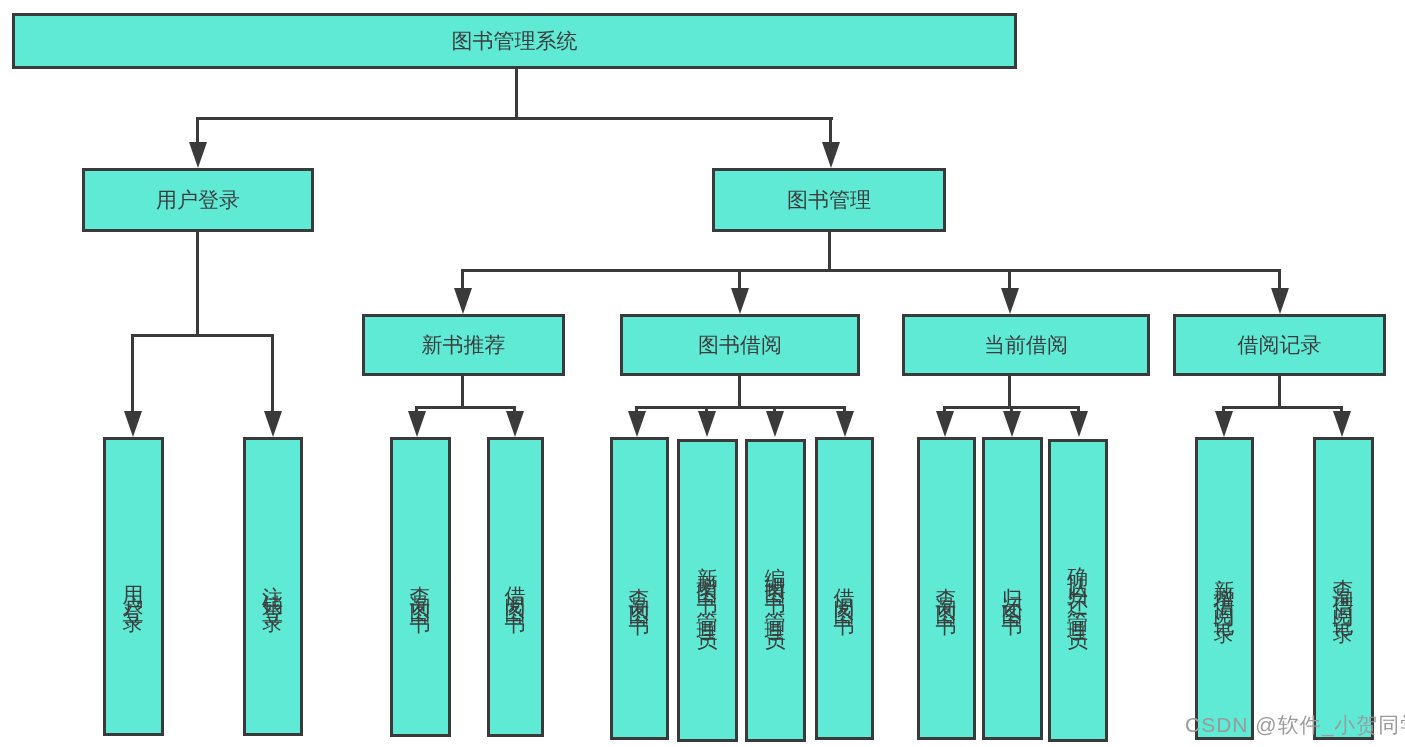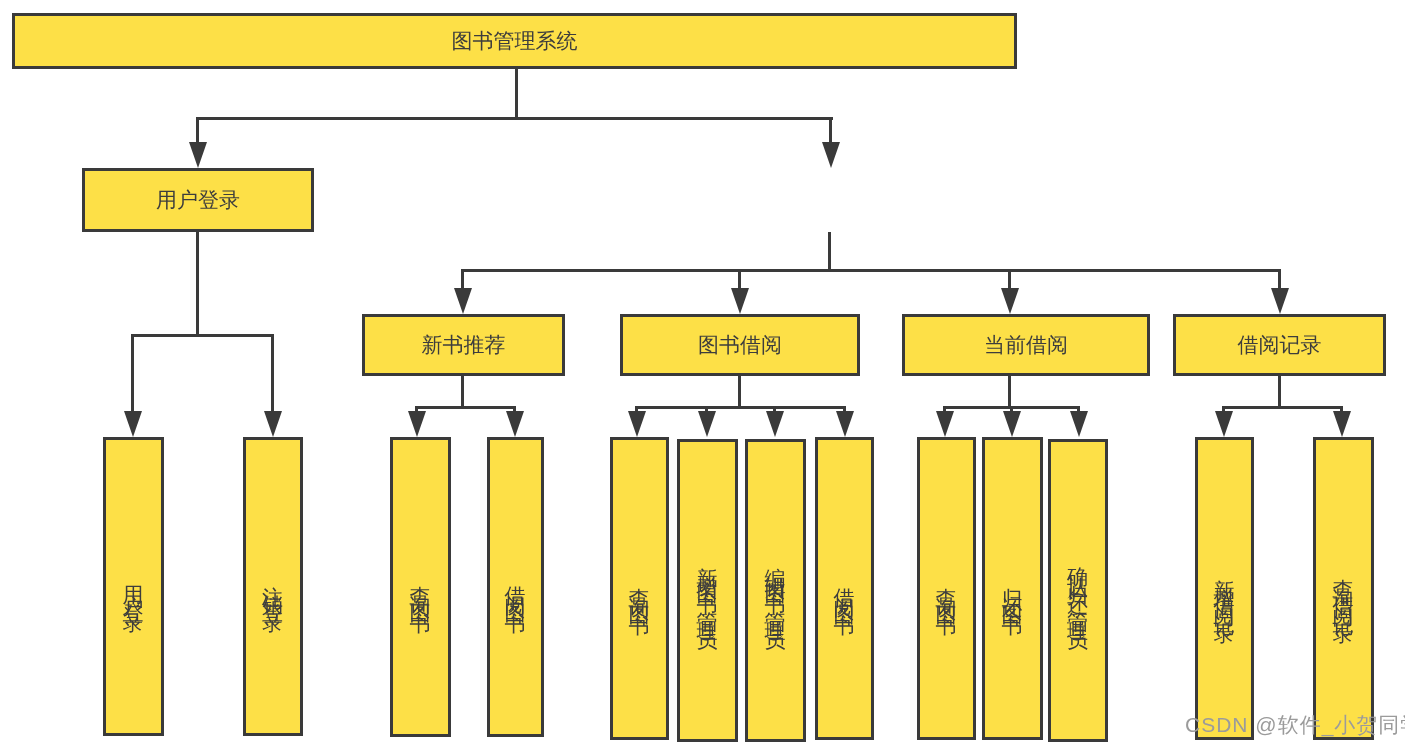--- a/index.html
+++ b/index.html
@@ -7,21 +7,21 @@
     position: relative;
     width: 1405px;
     height: 747px;
     background: #ffffff;
     font-family: "Liberation Sans", "DejaVu Sans", sans-serif;
     overflow: hidden;
   }
   .box {
     position: absolute;
     box-sizing: border-box;
-    background: #fde047;
+    background: #5eead4;
     border: 3px solid #3a3a3a;
     display: flex;
     align-items: center;
     justify-content: center;
     color: #3d3d3d;
     font-size: 21px;
   }
   .box .label { white-space: nowrap; }
   .leaf .vtext {
     writing-mode: vertical-lr;
@@ -62,20 +62,23 @@
 
   <div class="vline" style="left:515px; top:69px; height:50px;"></div>
   <div class="hline" style="left:196px; top:117px; width:637px;"></div>
   <div class="vline" style="left:196px; top:117px; height:30px;"></div>
   <div class="arrow" style="left:189px; top:142px;"></div>
   <div class="vline" style="left:829px; top:117px; height:30px;"></div>
   <div class="arrow" style="left:822px; top:142px;"></div>
 
   <div class="box" style="left:82px; top:168px; width:232px; height:64px;">
     <span class="label">用户登录</span>
+  </div>
+  <div class="box" style="left:712px; top:168px; width:234px; height:64px;">
+    <span class="label">图书管理</span>
   </div>
 
   <div class="vline" style="left:196px; top:232px; height:104px;"></div>
   <div class="hline" style="left:131px; top:334px; width:143px;"></div>
   <div class="vline" style="left:131px; top:334px; height:82px;"></div>
   <div class="arrow" style="left:124px; top:411px;"></div>
   <div class="vline" style="left:271px; top:334px; height:82px;"></div>
   <div class="arrow" style="left:264px; top:411px;"></div>
 
   <div class="vline" style="left:828px; top:232px; height:40px;"></div>

